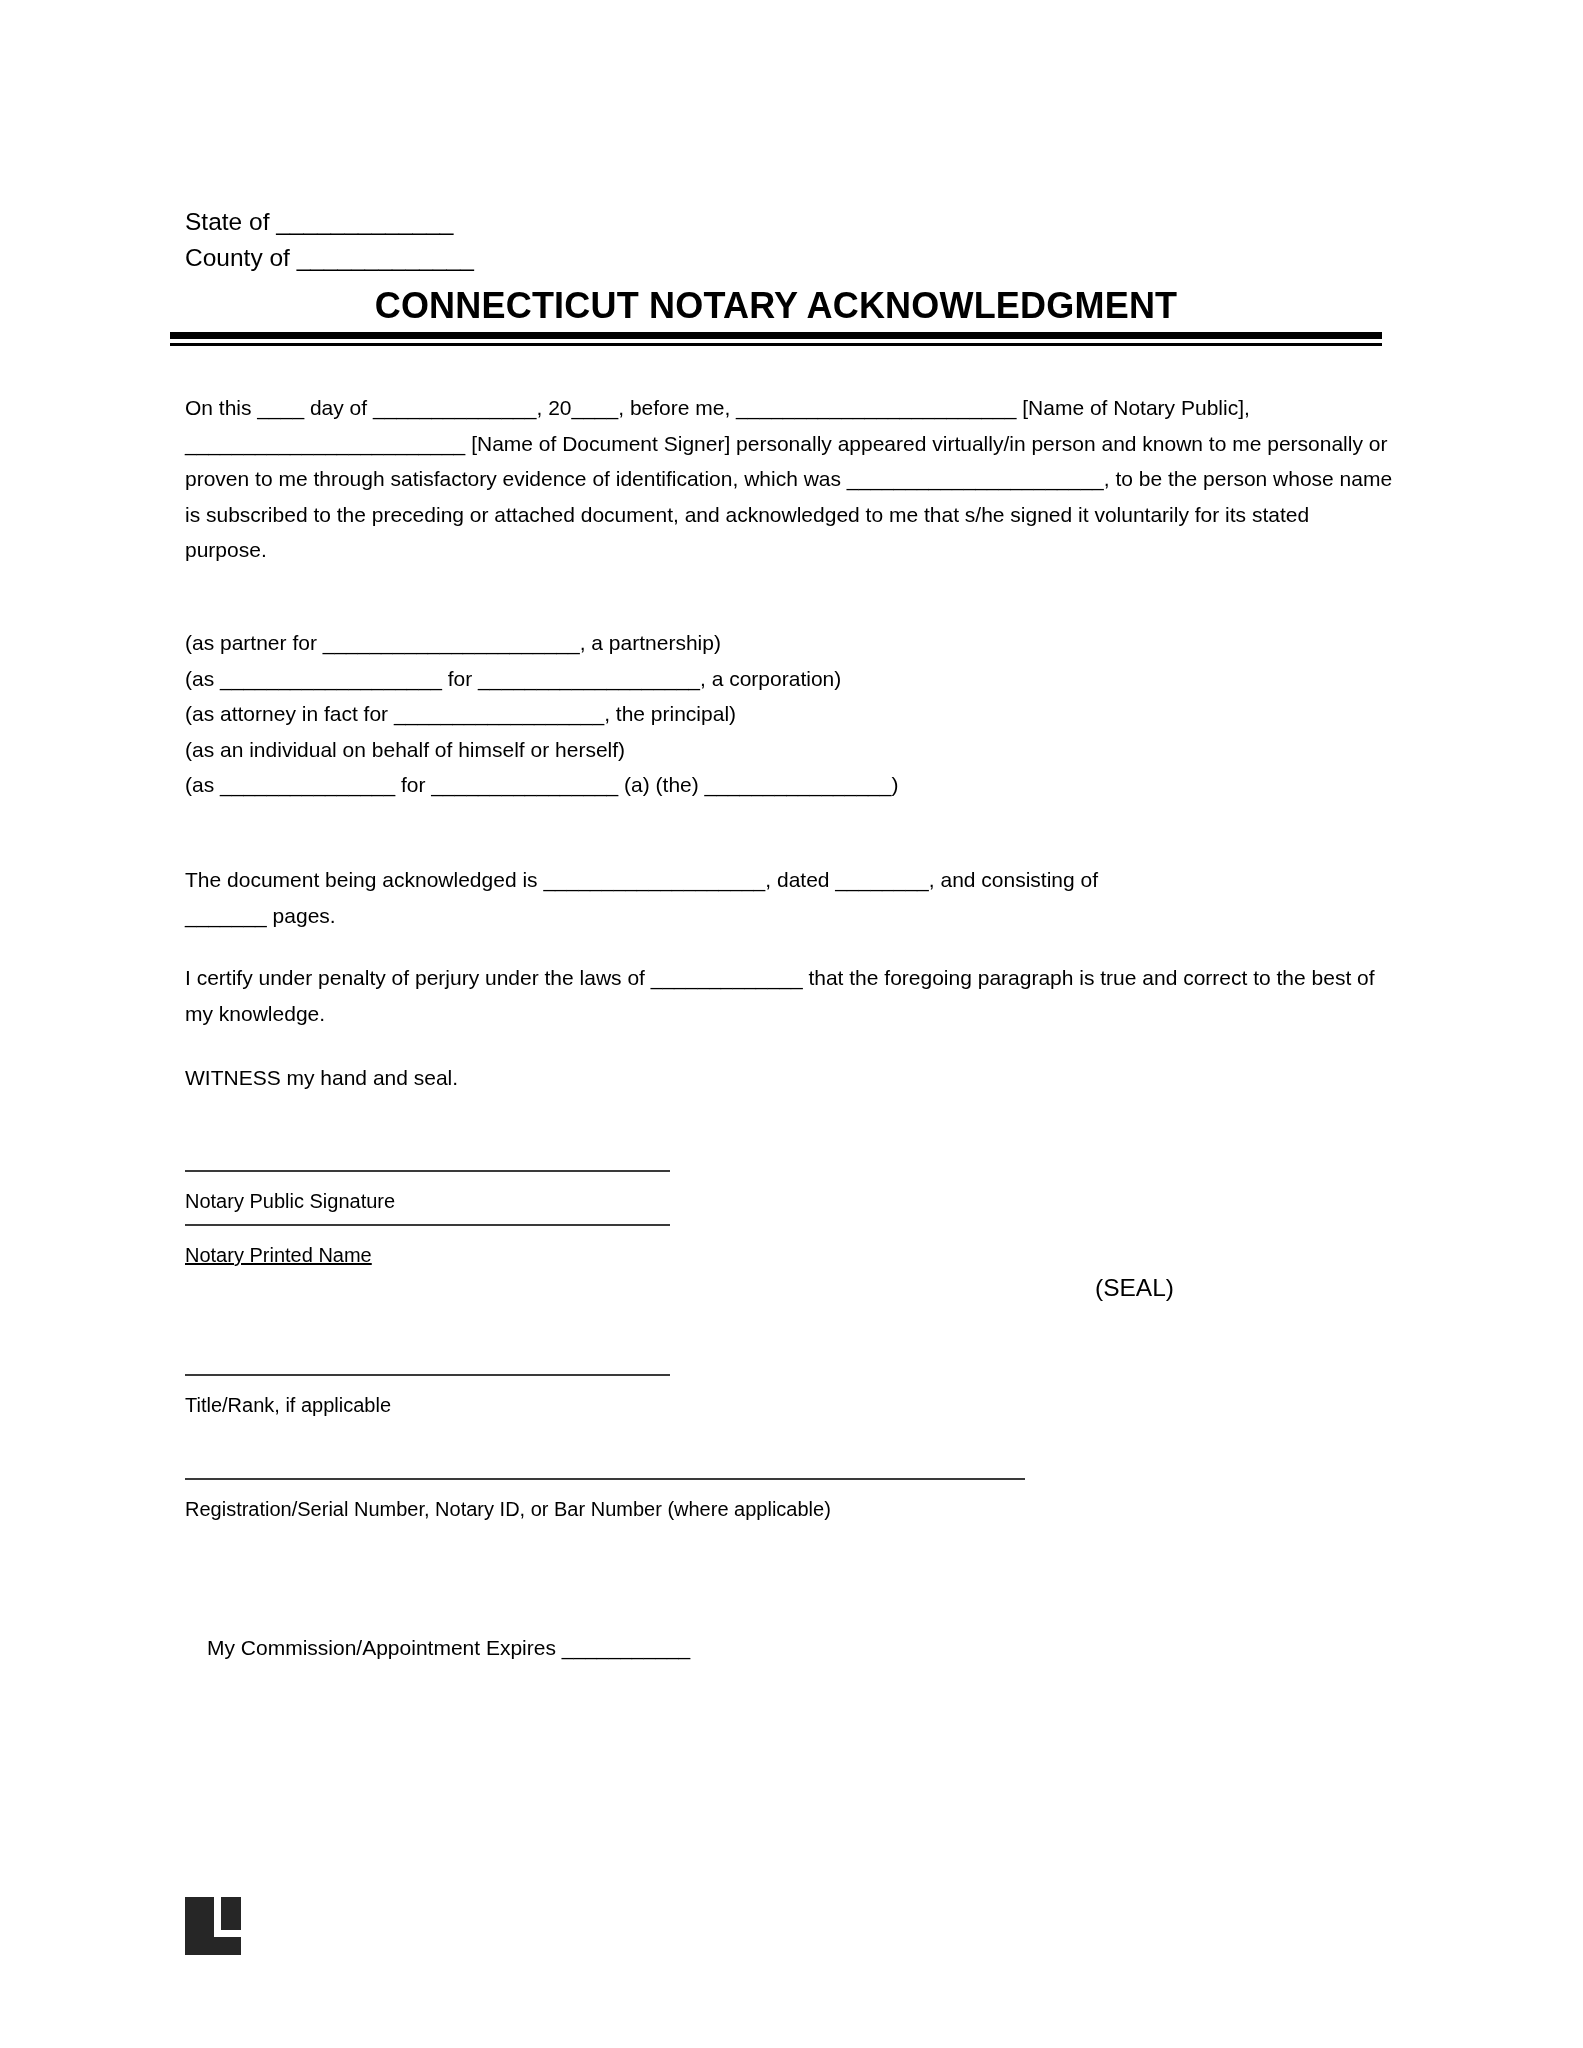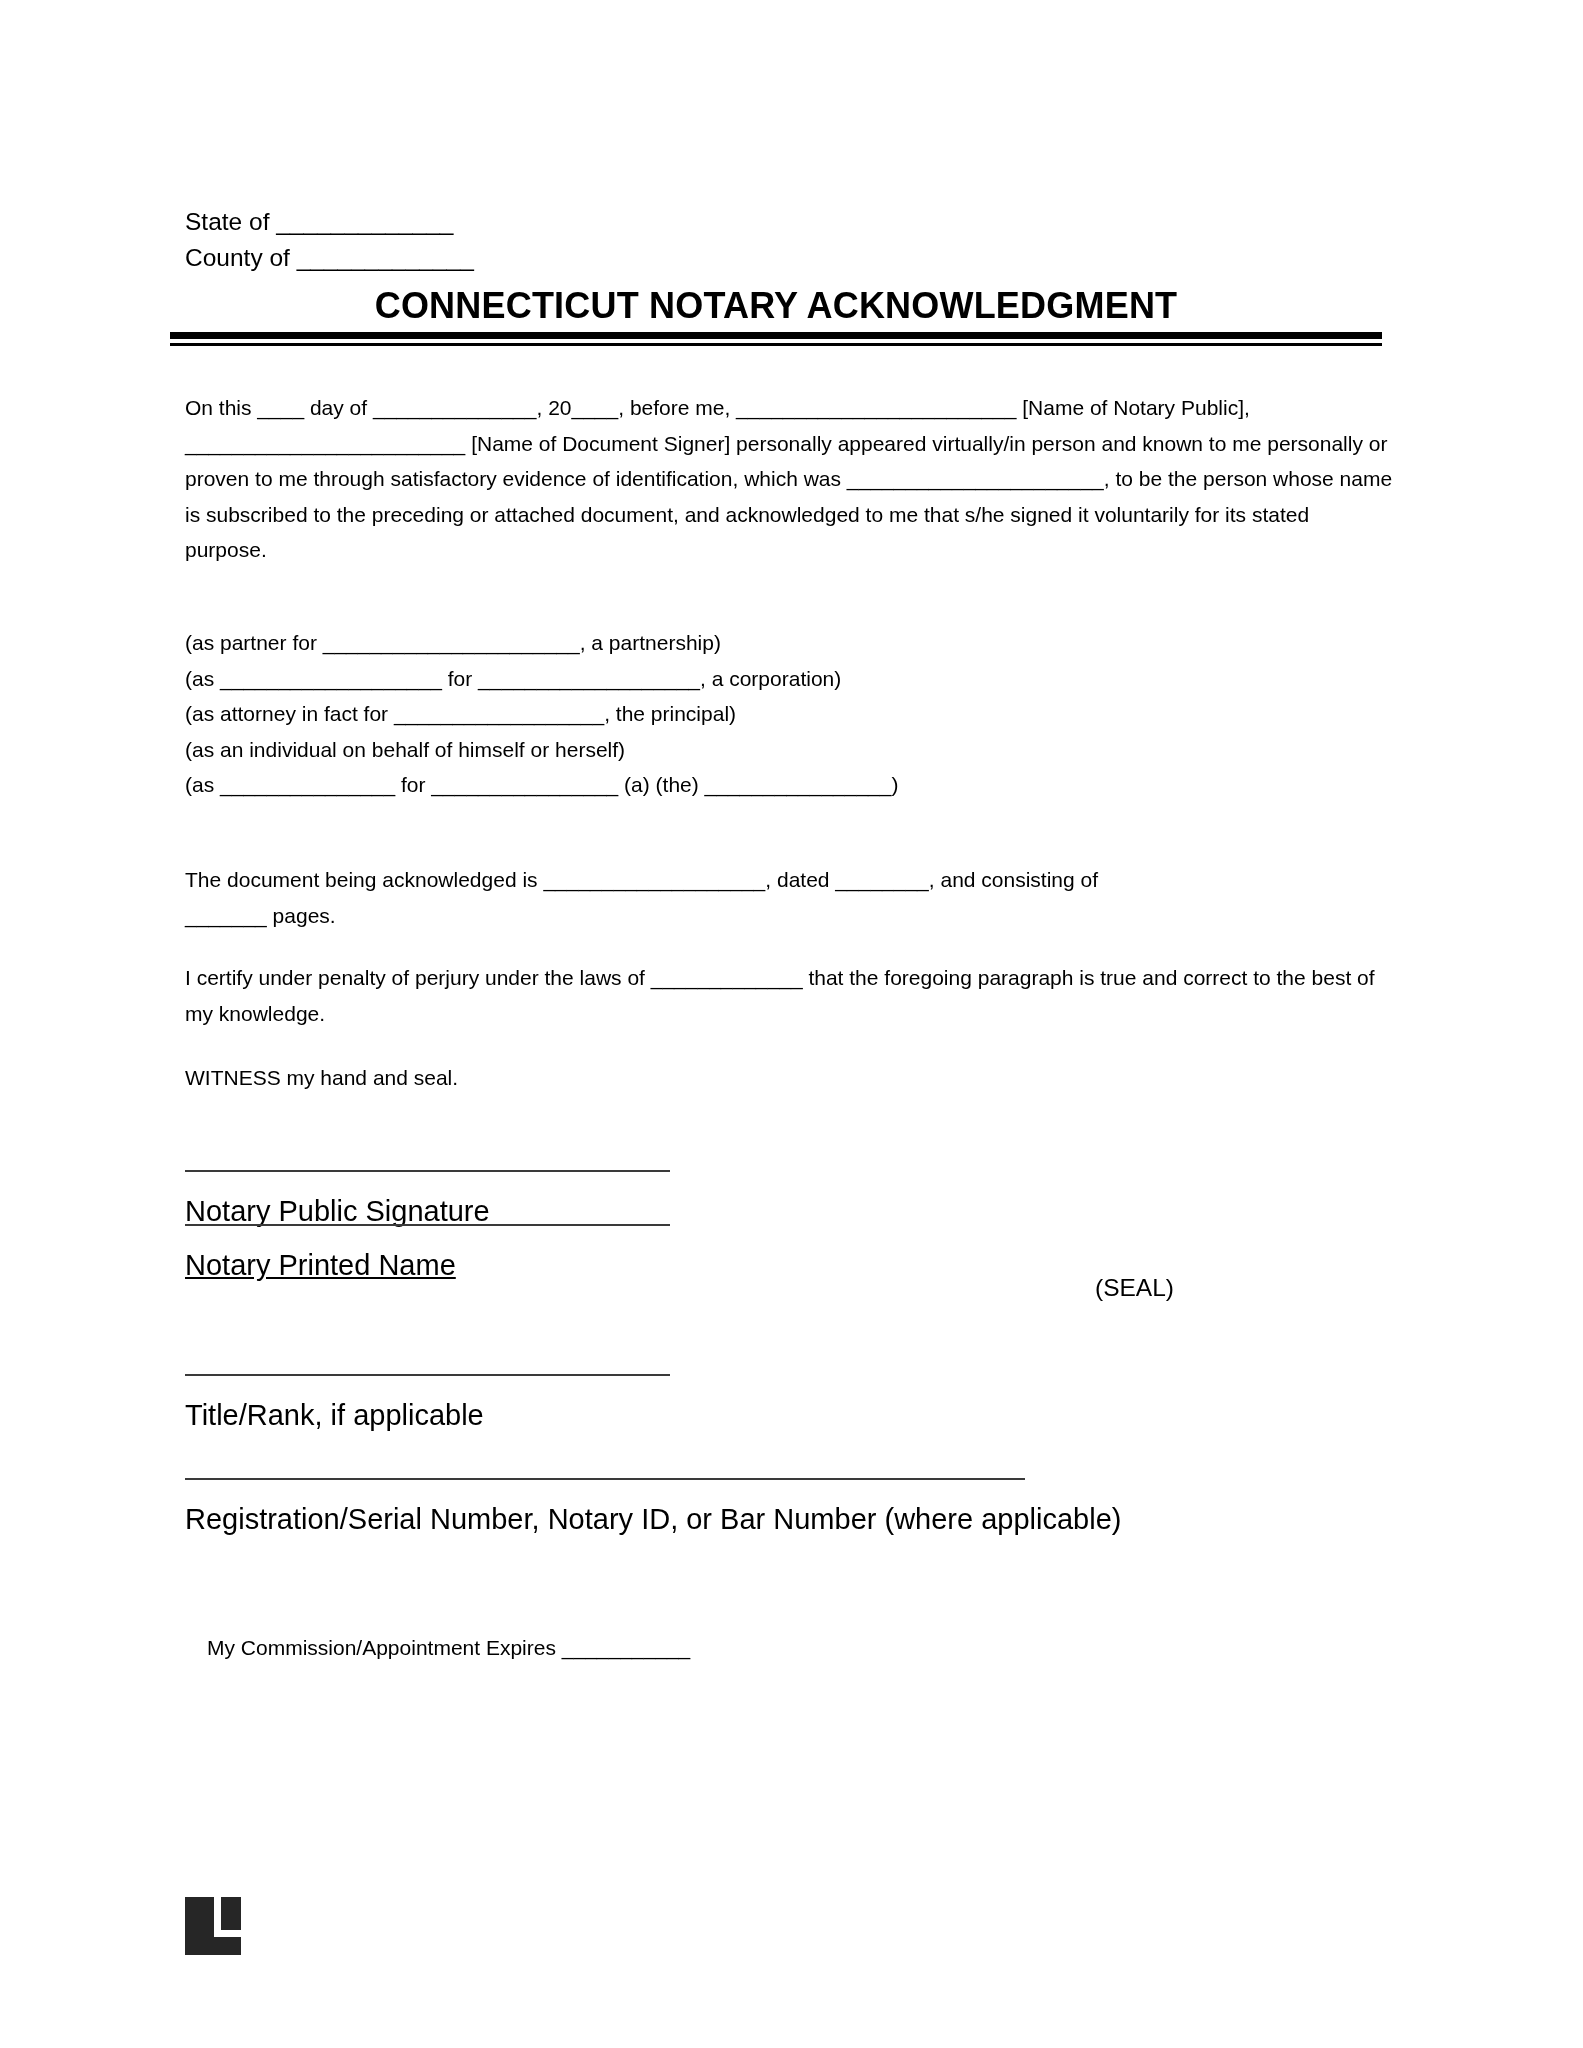--- a/index.html
+++ b/index.html
@@ -81,23 +81,23 @@
     position: absolute;
     left: 185px;
   }
   .sig-line {
     border-bottom: 2px solid #3a3a3a;
     height: 0;
   }
   .sig-line.w-short { width: 485px; }
   .sig-line.w-long  { width: 840px; }
   .sig-label {
-    font-size: 29px;
-    line-height: 35.5px;
-    padding-top: 22px;
+    font-size: 20px;
+    line-height: 35.5px;
+    padding-top: 12px;
     white-space: pre;
   }
   .seal {
     position: absolute;
     font-size: 24.5px;
     line-height: 35.5px;
     white-space: pre;
   }
 
   

